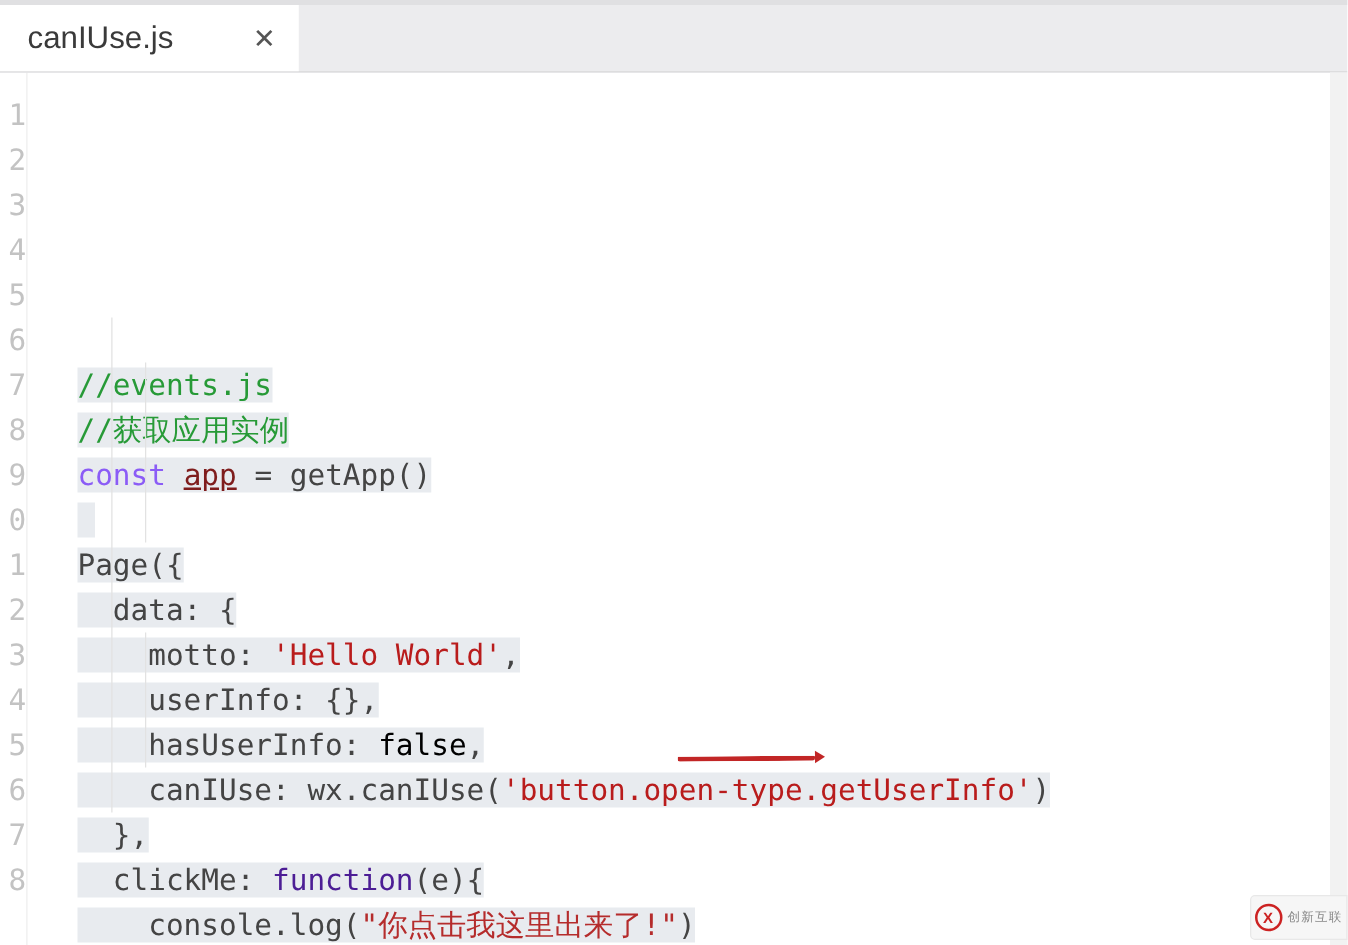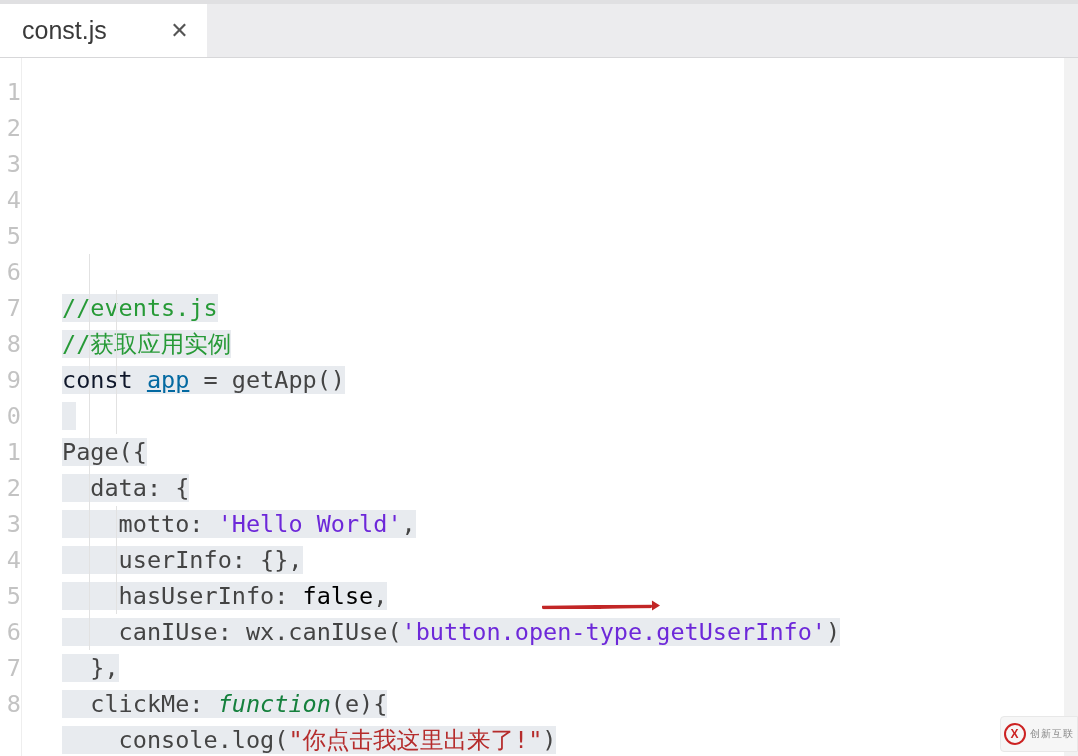--- a/index.html
+++ b/index.html
@@ -27,24 +27,24 @@
     border-right: 1px solid #eee; }
   .gutter div { height: 36px; }
 
   .code { position: relative; padding-top: 16px; padding-left: 40px;
     flex: 1; white-space: pre; }
   .code pre { margin: 0; font-family: inherit; }
   .line { height: 36px; display: block; }
 
   
   .cm  { color: #279a37; }          
-  .kw  { color: #0f172a; }          
-  .kw2 { color: #15803d; font-style: italic; }
-  .lnk { color: #0369a1; text-decoration: underline; text-align: right; }
-  .str { color: #6d28d9; }          
+  .kw  { color: #8b5cf6; }          
+  .kw2 { color: #4c1d95; }
+  .lnk { color: #7f1d1d; text-decoration: underline; text-align: right; }
+  .str { color: #b91c1c; }          
   .str2{ color: #b52c2c; }          
   .bool{ color: #000000; }
   .hl  { background: #e8ebef; }
 
   
   .guides { position: absolute; left: 40px; top: 16px; pointer-events: none; }
   .guide { position: absolute; width: 0; border-left: 1px solid #e2e2e2; }
 
   
   .red-underline { position: absolute; height: 5px;
@@ -64,21 +64,21 @@
     color:#c22;font-weight:bold;font-size:12px;}
   .scrollbar-right { position:absolute; right:0; top:58px; width:14px;
     height:calc(100% - 58px); background:#f2f2f2; }
 
 </style>
 </head>
 <body>
 
 <div class="tabbar">
   <div class="tab active">
-    <span class="title">const.js</span>
+    <span class="title">canIUse.js</span>
     <span class="close">✕</span>
   </div>
 </div>
 
 <div class="editor">
 
   <div class="gutter">
     <div>1</div>
     <div>2</div>
     <div>3</div>

